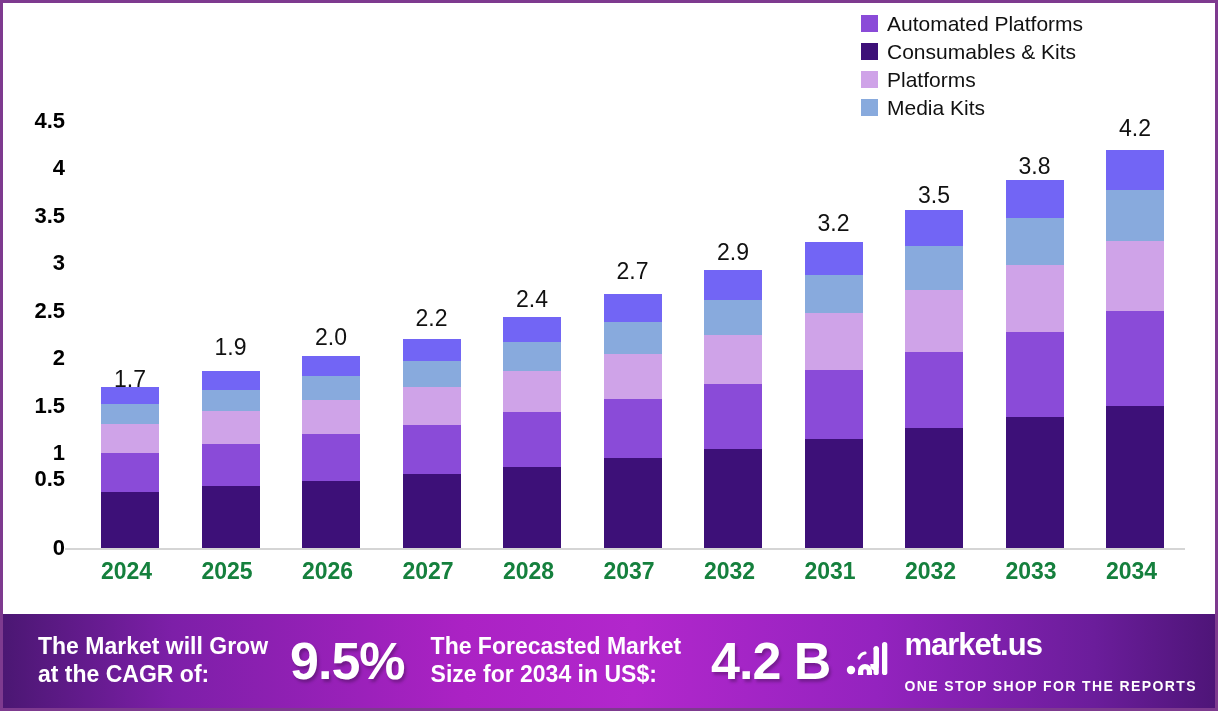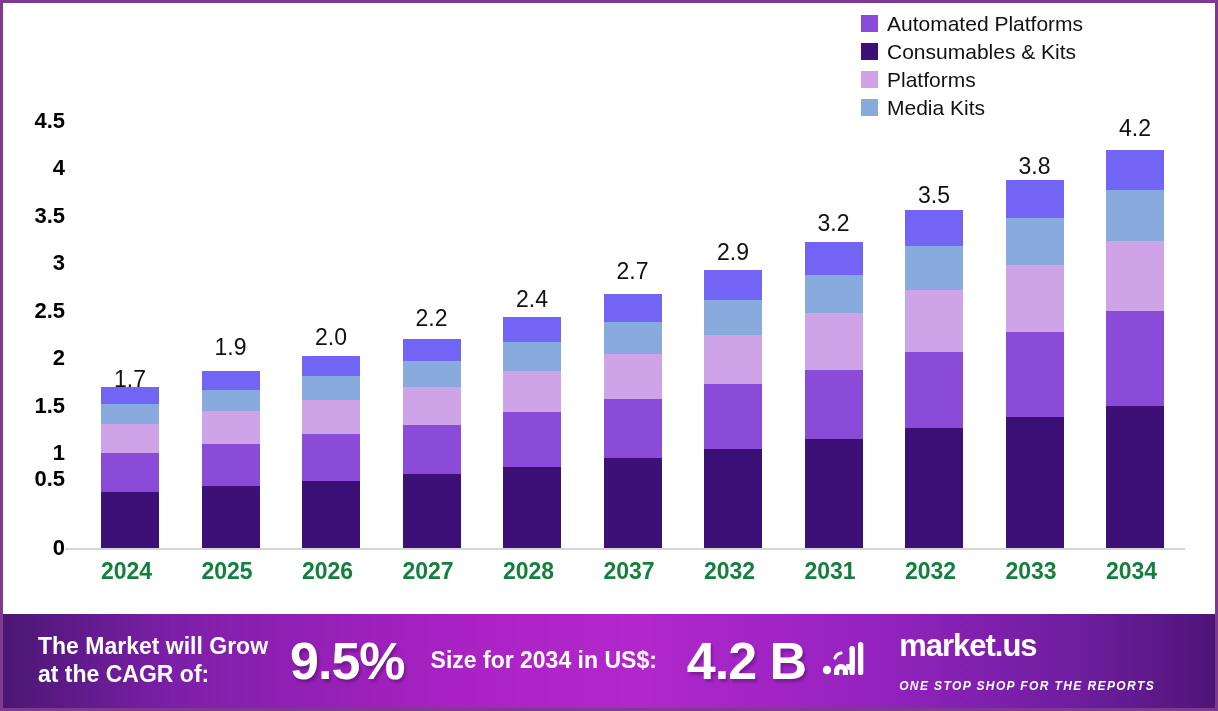--- a/index.html
+++ b/index.html
@@ -81,30 +81,30 @@
   }
   #banner-c2{
     margin-left:26px;color:#fff;font-size:23px;font-weight:bold;
     line-height:1.2;white-space:nowrap;
   }
   #banner-size{
     margin-left:30px;color:#fff;font-size:52px;font-weight:bold;
     letter-spacing:-1px;white-space:nowrap;
     text-shadow:2px 3px 3px rgba(0,0,0,0.25);
   }
-  #logo{display:flex;align-items:center;margin-left:16px;gap:19px;}
+  #logo{display:flex;align-items:center;margin-left:16px;}
   #logo-mark{flex:0 0 auto;margin-right:8px;}
   #logo-text-wrap{display:flex;flex-direction:column;}
   #logo-name{
     color:#fff;font-size:31px;font-weight:bold;letter-spacing:-1px;
     line-height:1;white-space:nowrap;
   }
   #logo-tagline{
-    color:#fff;font-size:12px;font-weight:bold;letter-spacing:1.4px;
-    margin-top:18px;white-space:nowrap;font-style:italic;
+    color:#fff;font-size:14px;font-weight:bold;letter-spacing:1.4px;
+    margin-top:18px;white-space:nowrap;
   }
 </style>
 </head>
 <body>
 
 <div id="frame">
 
 
   <div id="legend">
       <div class="legend-row">
@@ -244,20 +244,21 @@
       </div>
   </div>
 
   <div id="banner">
     <div id="banner-c1">
       <div>The Market will Grow</div>
       <div>at the CAGR of:</div>
     </div>
     <div id="banner-cagr">9.5%</div>
     <div id="banner-c2">
+      <div>The Forecasted Market</div>
       <div>Size for 2034 in US$:</div>
     </div>
     <div id="banner-size">4.2 B</div>
     <div id="logo">
       <span id="logo-mark">
         <svg width="50" height="38" viewBox="0 0 50 38">
           <circle cx="5" cy="30" r="4.2" fill="#ffffff"></circle>
           <path d="M12 31 a7 7 0 0 1 7 -7 a7 7 0 0 1 7 7 v4 h-5.2 v-4 a1.8 1.8 0 0 0 -3.6 0 v4 H12 z" fill="#ffffff"></path>
           <path d="M27.5 8 h5.4 v18 a4.3 4.3 0 0 1 -8.6 0 v-2 h5.2 v2 a0.6 0.6 0 0 0 1.2 0 z" fill="#ffffff" transform="translate(0,0)"></path>
           <rect x="27.5" y="6" width="5.3" height="29" rx="2.6" fill="#ffffff"></rect>

